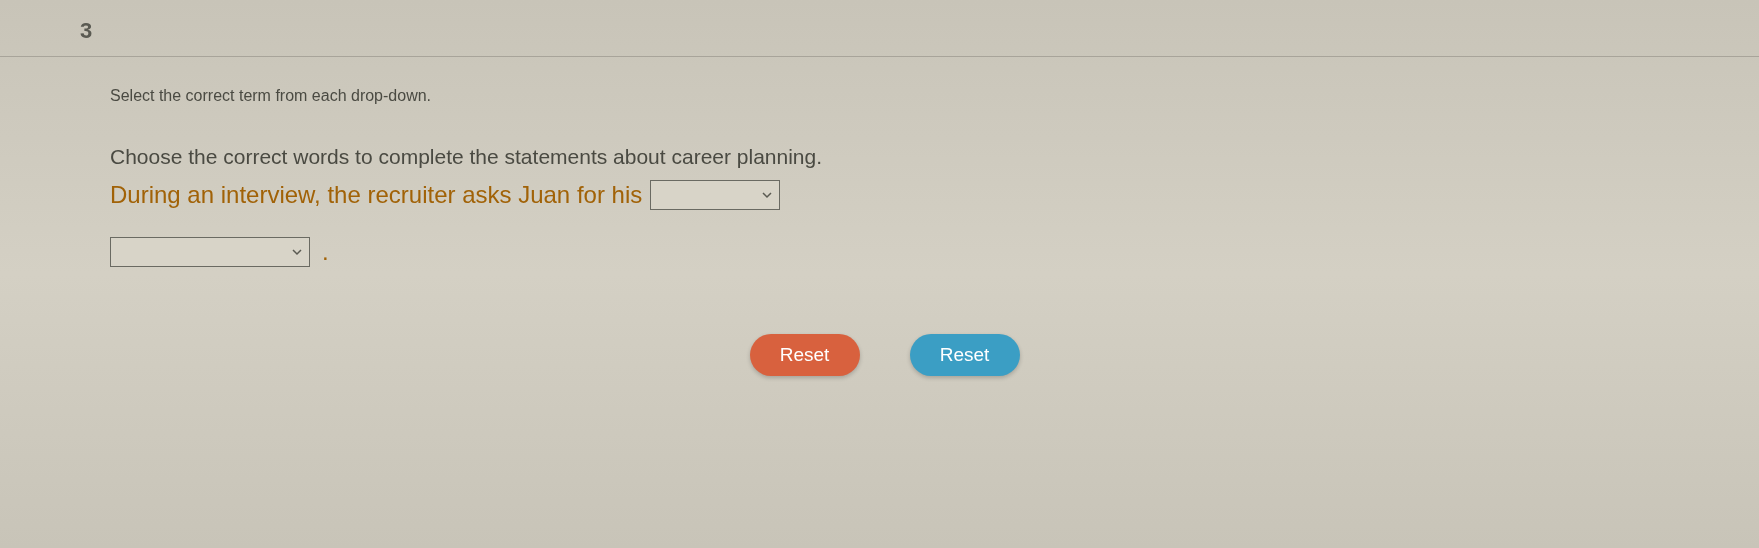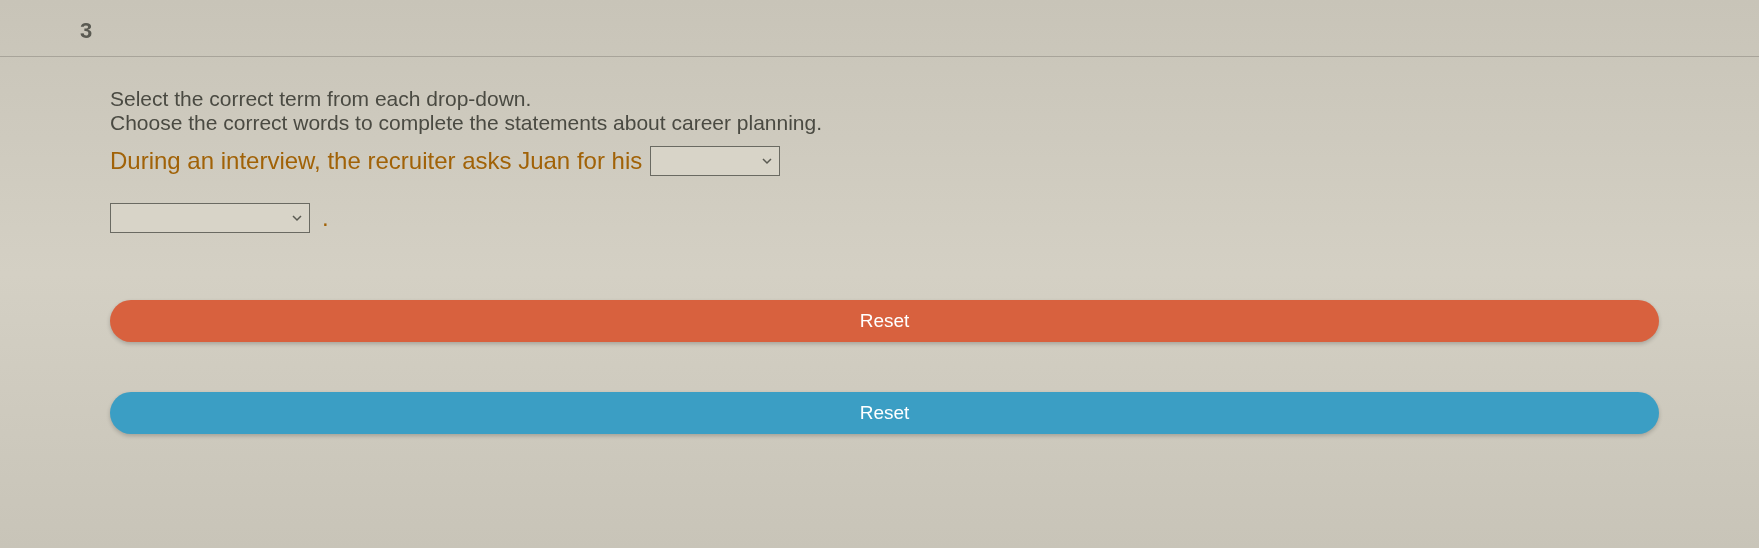--- a/index.html
+++ b/index.html
@@ -21,22 +21,23 @@
     }
     .question-number {
       font-size: 22px;
       font-weight: bold;
       color: #5a5a52;
     }
     .content {
       padding: 30px 100px 0 110px;
     }
     .instruction {
-      font-size: 21px;
+      font-size: 16px;
       color: #4a4a42;
+      margin-bottom: 40px;
     }
     .sub-instruction {
       font-size: 21px;
       color: #4a4a42;
     }
     .sentence-block {
       font-size: 24px;
       color: #a16207;
       line-height: 2.2;
     }
@@ -70,21 +71,20 @@
       display: inline-block;
     }
     .chevron-down svg {
       display: block;
     }
     .button-row {
       display: flex;
       justify-content: center;
       gap: 50px;
       margin-top: 55px;
-      flex-direction: column;
     }
     .btn {
       border: none;
       border-radius: 24px;
       padding: 10px 30px;
       font-size: 19px;
       font-weight: 500;
       color: #ffffff;
       cursor: pointer;
       min-width: 110px;

